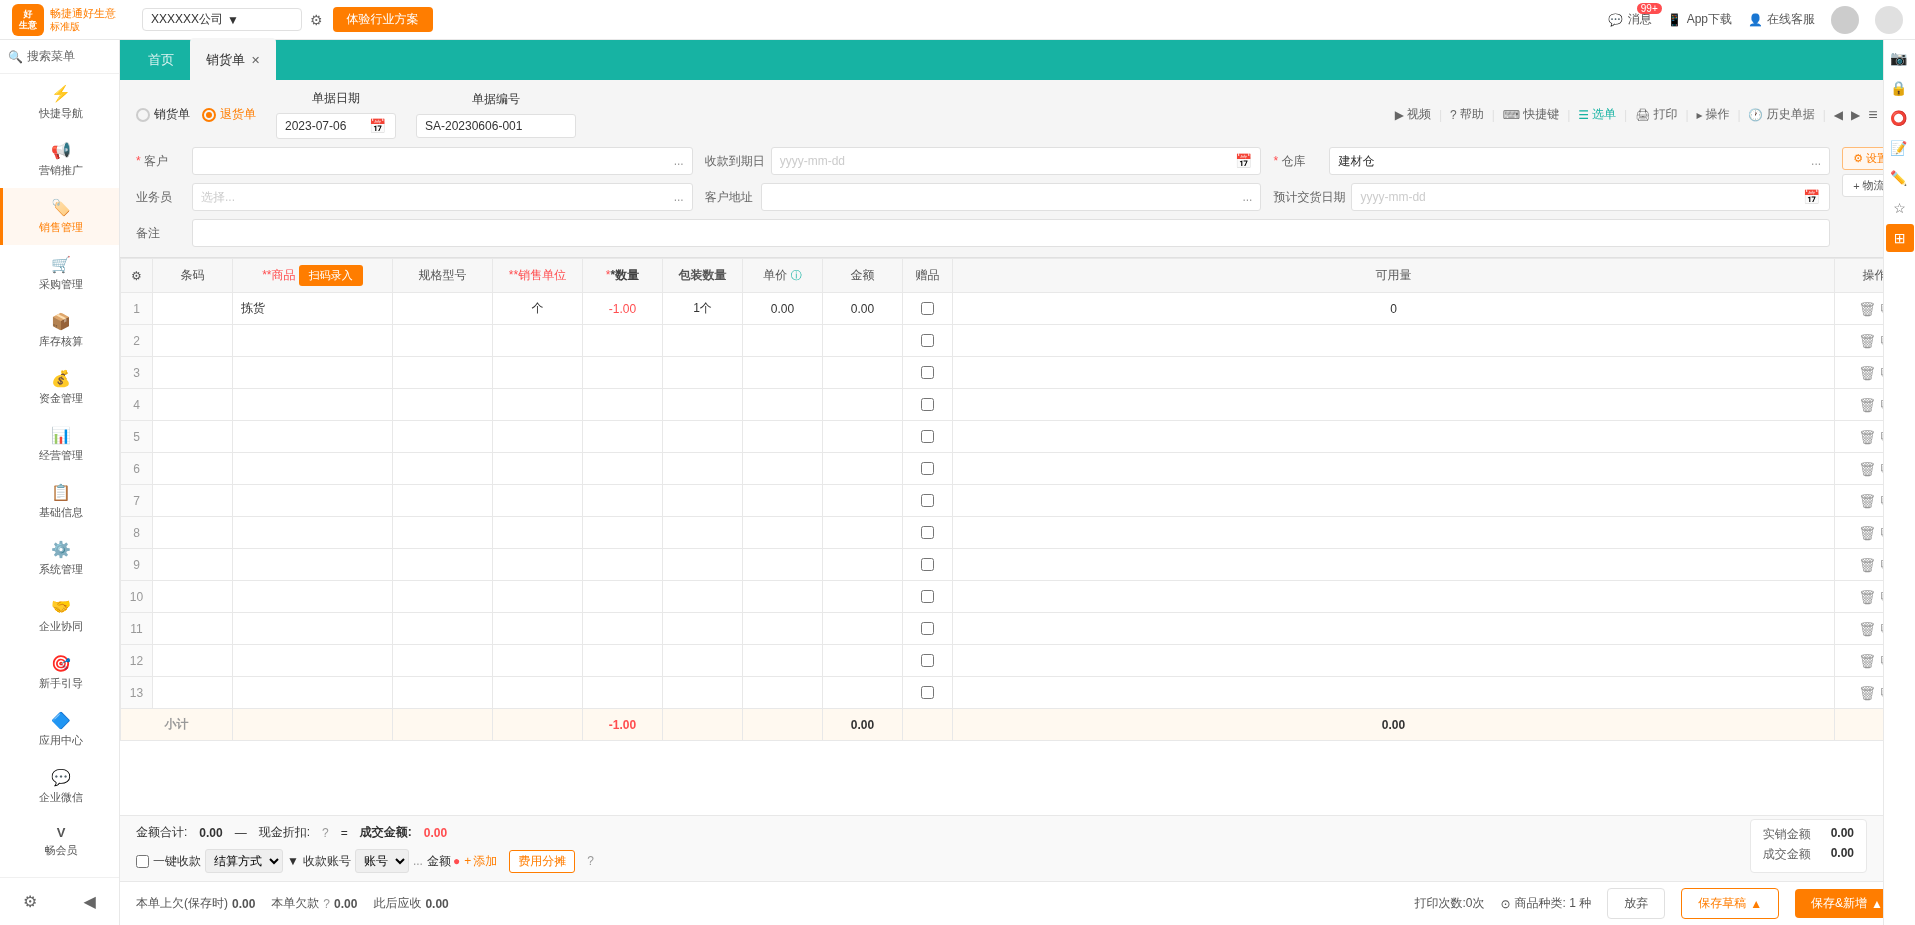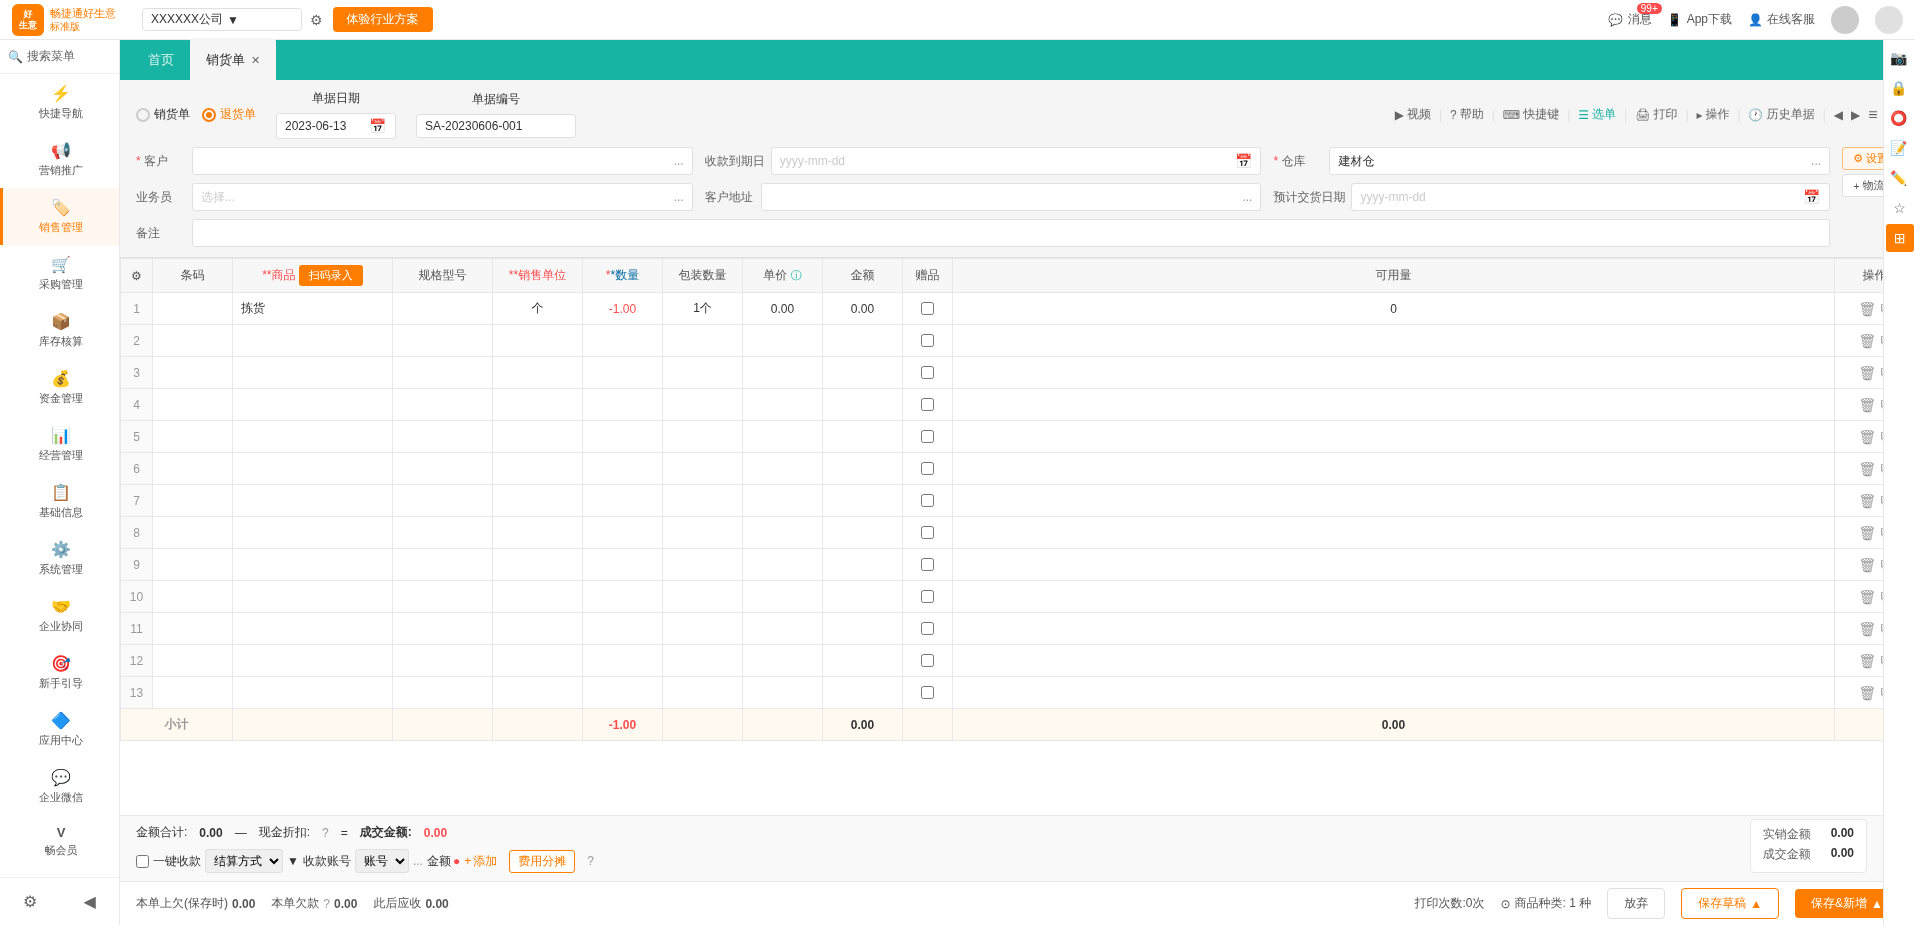--- a/index.html
+++ b/index.html
@@ -238,21 +238,21 @@
         </div>
         <div class="radio-item">
           <div class="radio-circle checked"></div>
           <span style="color:#ff7d00;">退货单</span>
         </div>
       </div>
 
       <div class="form-date-field">
         <span>单据日期</span>
         <div class="form-input" style="width:120px; color:#333;">
-          <span>2023-06-13</span>
+          <span>2023-07-06</span>
           <span class="form-input-calendar">📅</span>
         </div>
       </div>
 
       <div class="form-date-field">
         <span>单据编号</span>
         <div class="form-input" style="width:160px; color:#333;">
           <span>SA-20230606-001</span>
         </div>
       </div>
@@ -380,23 +380,23 @@
             <span style="color:#ff4d4f;">*</span><span style="color:#ff4d4f;">*商品</span>
             <button class="scan-btn">扫码录入</button>
           </th>
           <th style="width:100px;">
             <span>规格型号</span>
           </th>
           <th style="width:90px;">
             <span style="color:#ff4d4f;">*</span><span style="color:#ff4d4f;">*销售单位</span>
           </th>
           <th style="width:80px;">
-            <span style="color:#ff4d4f;">*</span><span style="color:#0369a1;">*数量</span>
-          </th>
-          <th style="width:80px;">
+            <span style="color:#ff4d4f;">*</span><span style="color:#404040;font-weight:bold;">*数量</span>
+          </th>
+          <th style="width:80px;font-weight:bold;">
             <span>包装数量</span>
           </th>
           <th style="width:80px;">
             <span>单价</span>
             <span style="color:#17b3a3; font-size:11px;">ⓘ</span>
           </th>
           <th style="width:80px;">
             <span>金额</span>
           </th>
           <th style="width:50px;">

